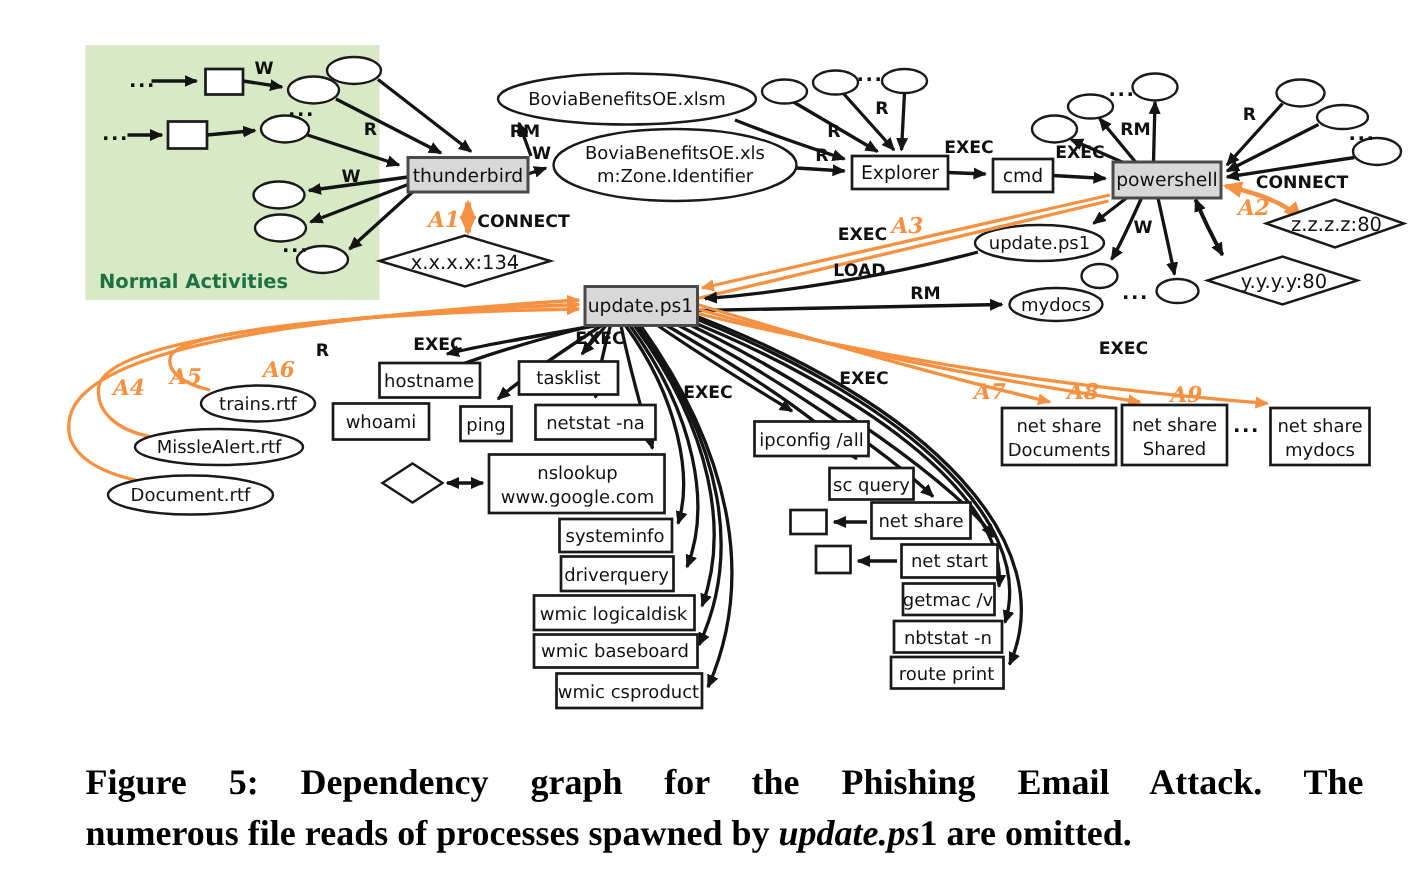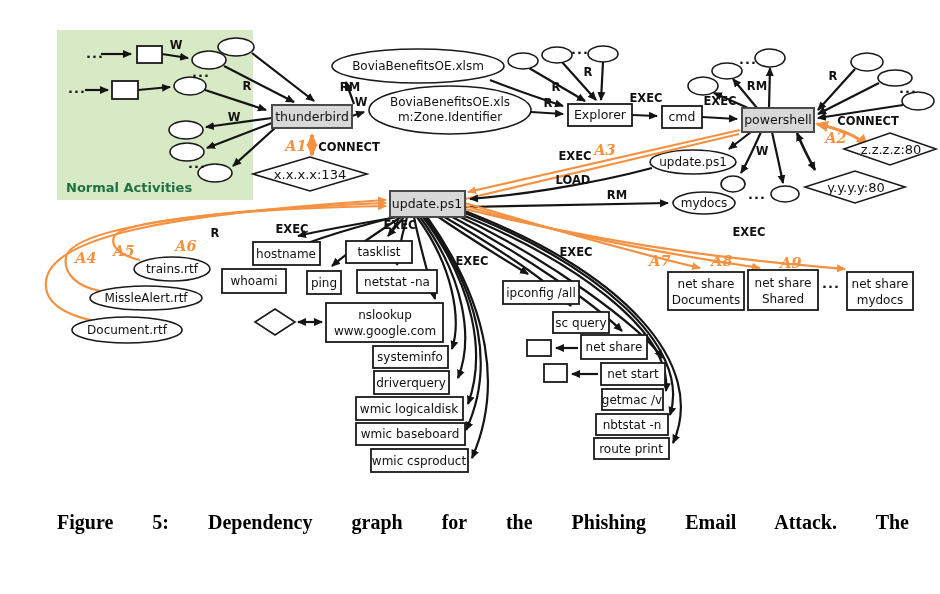--- a/index.html
+++ b/index.html
@@ -24,21 +24,21 @@
   .t2 {font-size:12.5px;text-anchor:middle;}
   .ts {font-size:13px;text-anchor:middle;}
   .l  {font-size:11.5px;font-weight:700;text-anchor:middle;}
   .dots{font-size:13px;font-weight:700;text-anchor:middle;letter-spacing:1px;}
   .atk{font-family:"DejaVu Serif",serif;font-style:italic;font-weight:700;
        font-size:14.5px;fill:#F59140;text-anchor:middle;}
   .gt {font-size:13px;font-weight:700;fill:#1E7145;}
   
   .caption{position:absolute;left:57px;top:505px;width:852px;color:#000;
            font-family:"Liberation Serif","DejaVu Serif",serif;
-           font-size:20px;font-weight:700;line-height:34px;}
+           font-size:24px;font-weight:700;line-height:34px;}
   .cap1{text-align:justify;text-align-last:justify;}
   .cap2{text-align:left;white-space:nowrap;}
 </style>
 </head>
 <body>
 
 <div id="page">
 <svg width="940" height="500" viewBox="0 0 940 500">
   <defs>
     <marker id="mb" markerUnits="userSpaceOnUse" markerWidth="10" markerHeight="10" viewBox="0 0 10 10" refX="8" refY="5" orient="auto-start-reverse">
@@ -287,14 +287,15 @@
   <text class="t" x="783" y="287">net share</text>
   <text class="t" x="783" y="303">Shared</text>
   <text class="dots" x="831" y="288">...</text>
   <rect class="cb" x="847" y="272" width="66" height="38"></rect>
   <text class="t" x="880" y="288">net share</text>
   <text class="t" x="880" y="304">mydocs</text>
 </svg>
 
 <div class="caption">
   <div class="cap1">Figure 5: Dependency graph for the Phishing Email Attack. The</div>
+  <div class="cap2"><span>numerous file reads of processes spawned by </span><i>update.ps</i><span>1 are omitted.</span></div>
 </div>
 </div>
 
 </body></html>

